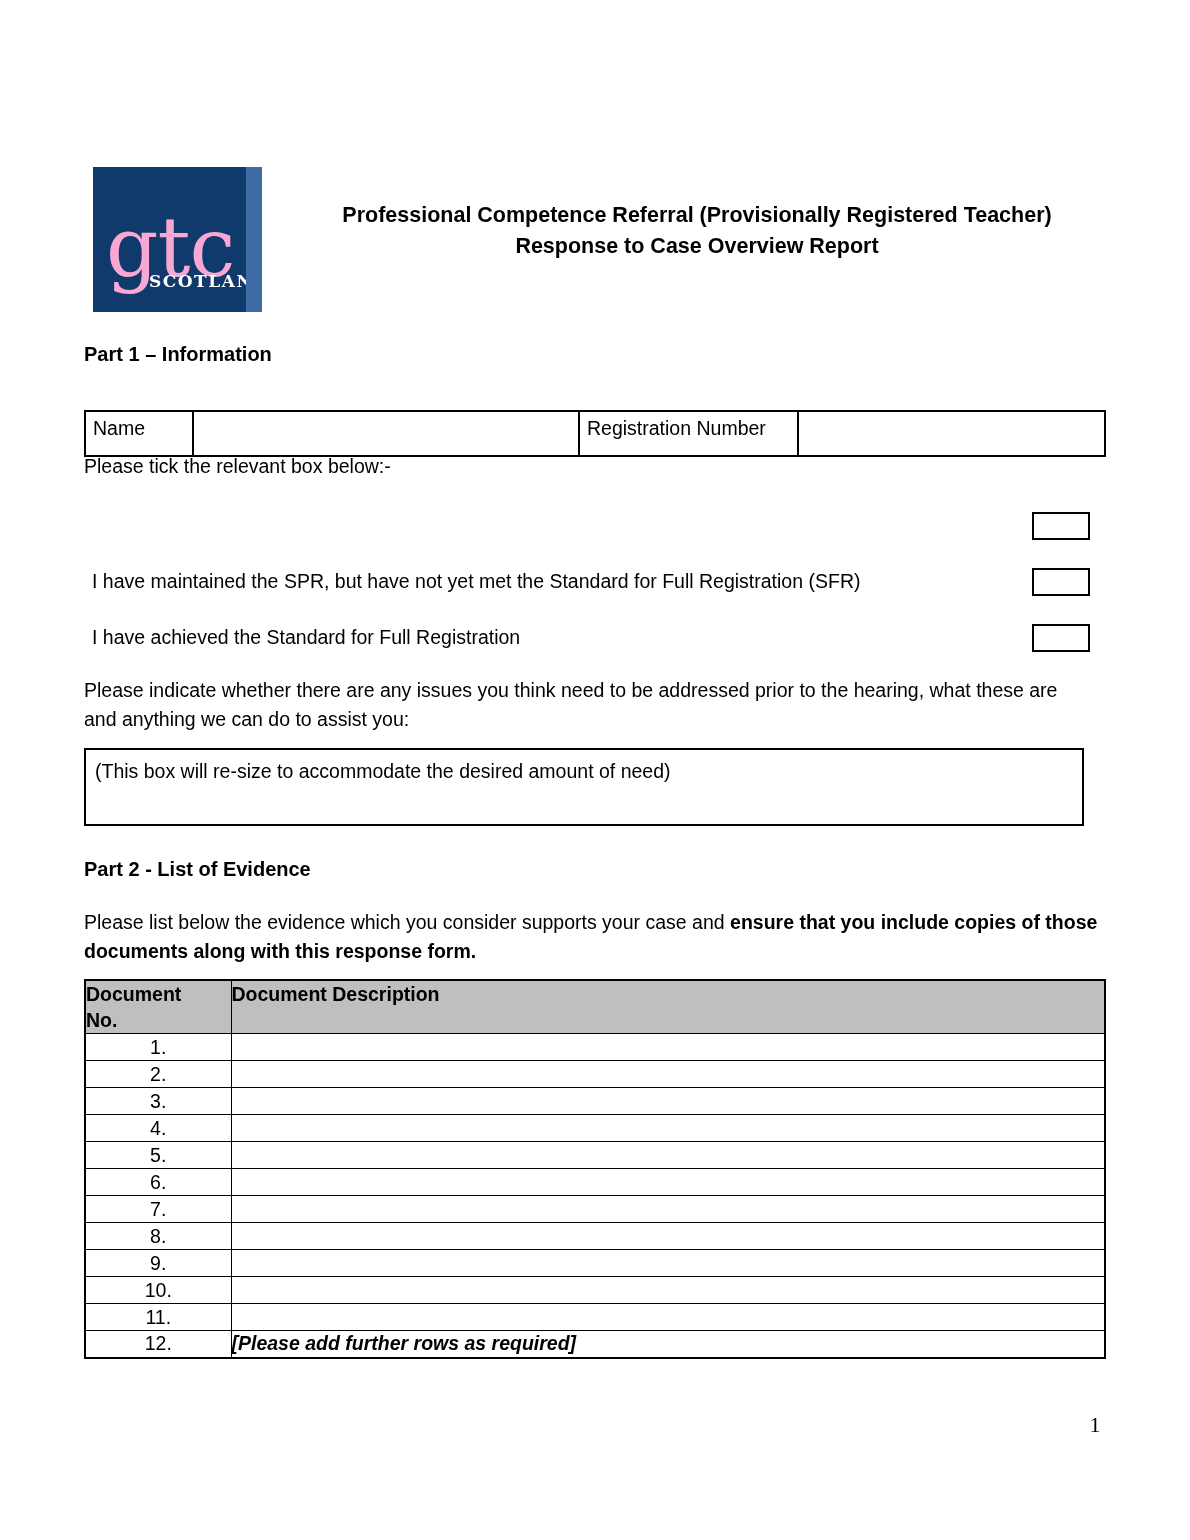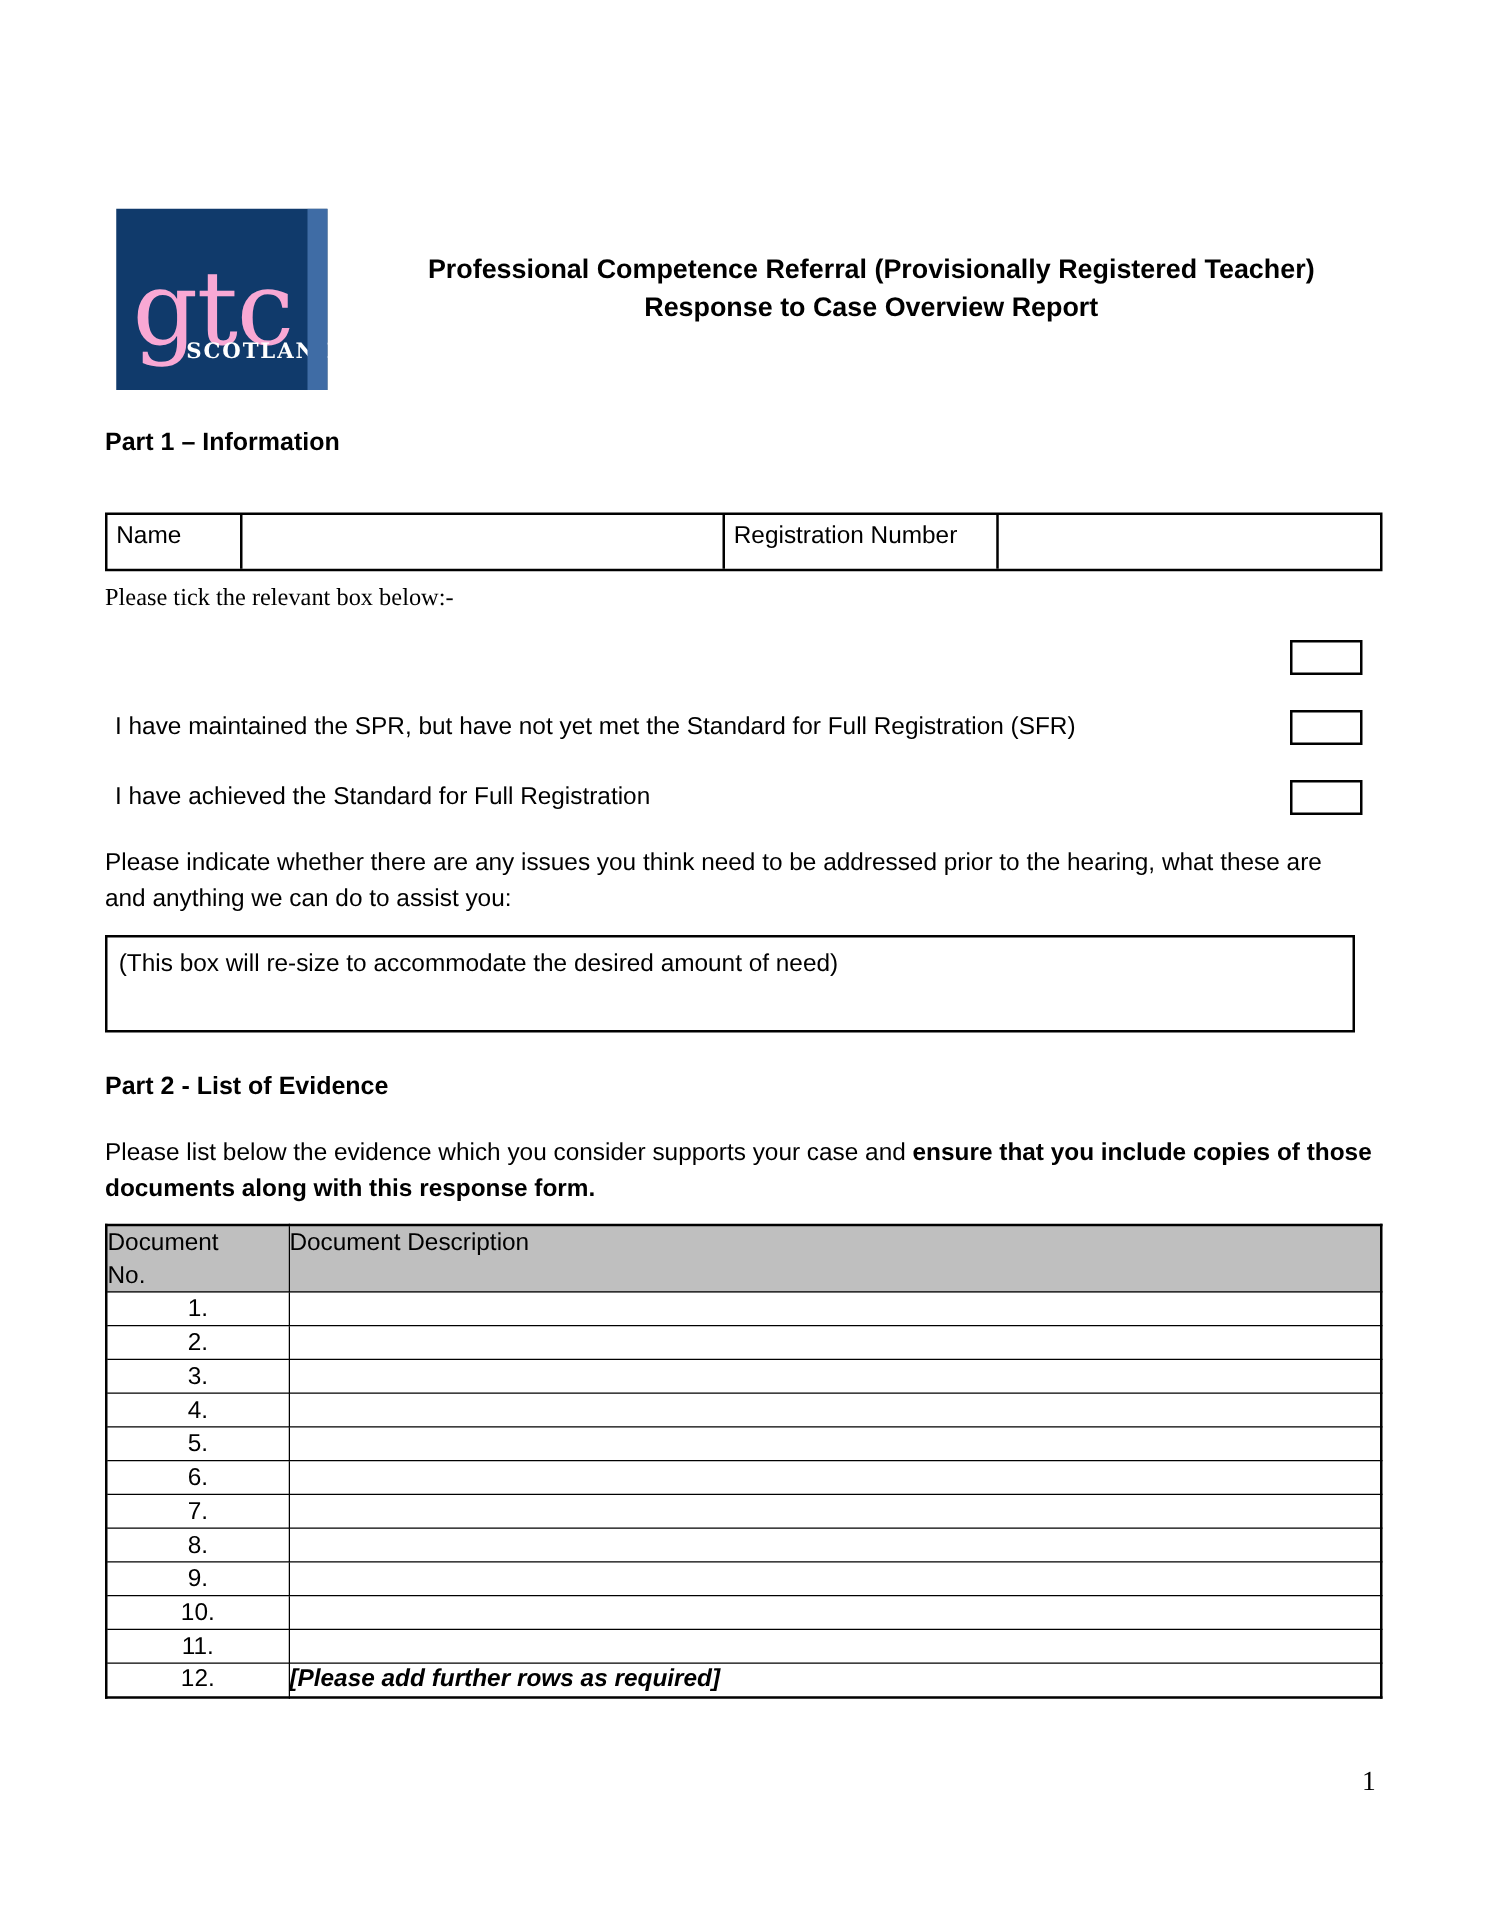--- a/index.html
+++ b/index.html
@@ -168,21 +168,21 @@
     border-collapse: collapse;
   }
   .evidence-table td, .evidence-table th {
     border: 1.6px solid #000;
     padding: 0;
     margin: 0;
   }
   .ev-head-no, .ev-head-desc {
     background: #bfbfbf;
     font-size: 19.5px;
-    font-weight: normal;
+    font-weight: bold;
     line-height: 26px;
     text-align: left;
     vertical-align: top;
     padding: 3px 0 6px 9px;
   }
   .ev-head-no { width: 146px; }
   .ev-num {
     width: 146px;
     height: 27px;
     text-align: center;
@@ -234,21 +234,21 @@
 
   <div class="section-heading" style="left:84px; top:342px;">Part 1 – Information</div>
 
   <div class="info-table">
     <div class="info-cell ic-name-label">Name</div>
     <div class="info-cell ic-name-value"></div>
     <div class="info-cell ic-reg-label">Registration Number</div>
     <div class="info-cell ic-reg-value"></div>
   </div>
 
-  <div class="body-text" style="left:84px; top:464px;font-family:Liberation Serif, serif;">Please tick the relevant box below:-</div>
+  <div class="body-text" style="left:84px; top:452px;">Please tick the relevant box below:-</div>
 
   <div class="tick-row" style="top:511px;">
     <div class="tick-box"></div>
   </div>
 
   <div class="tick-row" style="top:623px;">
     <div class="tick-label">I have achieved the Standard for Full Registration</div>
     <div class="tick-box"></div>
   </div>
 

